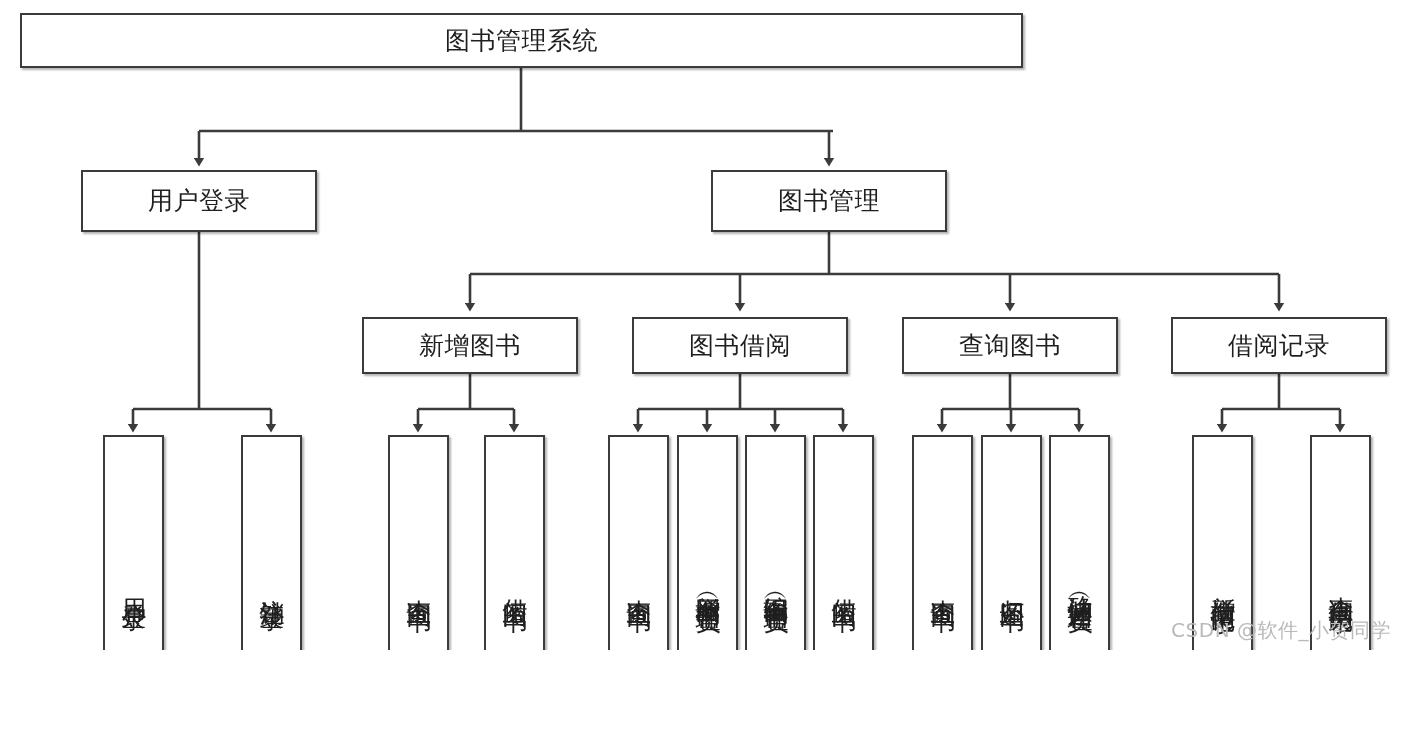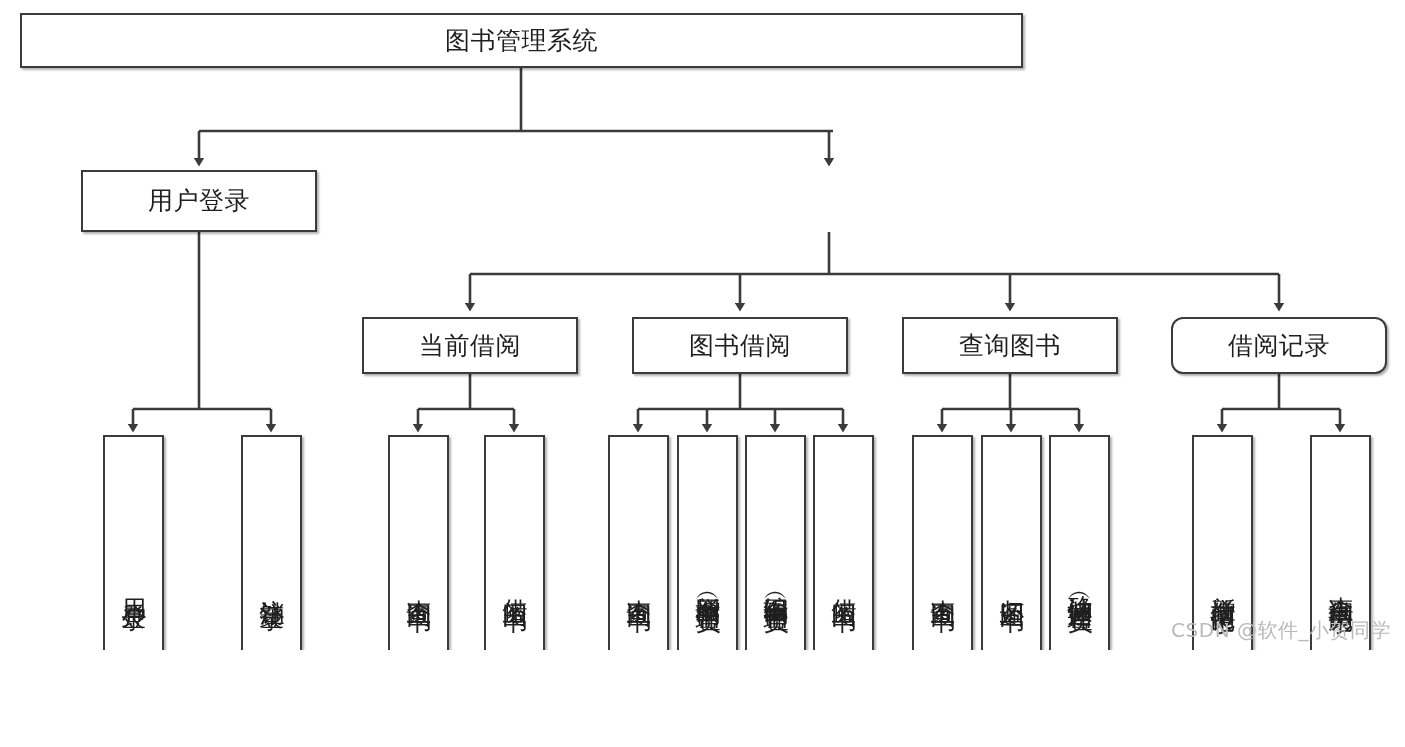--- a/index.html
+++ b/index.html
@@ -130,34 +130,37 @@
   </svg>
 
   <div class="node horiz" style="left:20px;top:13px;width:1003px;height:55px;">
     <span class="label">图书管理系统</span>
   </div>
 
   <div class="node horiz" style="left:81px;top:170px;width:236px;height:62px;">
     <span class="label">用户登录</span>
   </div>
 
+  <div class="node horiz" style="left:711px;top:170px;width:236px;height:62px;">
+    <span class="label">图书管理</span>
+  </div>
 
   <div class="node horiz" style="left:362px;top:317px;width:216px;height:57px;">
-    <span class="label">当前借阅</span>
+    <span class="label">新增图书</span>
   </div>
 
   <div class="node horiz" style="left:632px;top:317px;width:216px;height:57px;font-family:Liberation Serif, serif;">
     <span class="label">图书借阅</span>
   </div>
 
   <div class="node horiz" style="left:902px;top:317px;width:216px;height:57px;">
     <span class="label">查询图书</span>
   </div>
 
-  <div class="node horiz" style="left:1171px;top:317px;width:216px;height:57px;border-radius:12px;">
+  <div class="node horiz" style="left:1171px;top:317px;width:216px;height:57px;">
     <span class="label">借阅记录</span>
   </div>
 
   <div class="node vert" style="left:103px;top:435px;width:61px;height:300px;">
     <span class="label">用户登录</span>
   </div>
 
   <div class="node vert" style="left:241px;top:435px;width:61px;height:300px;">
     <span class="label">注销登录</span>
   </div>

